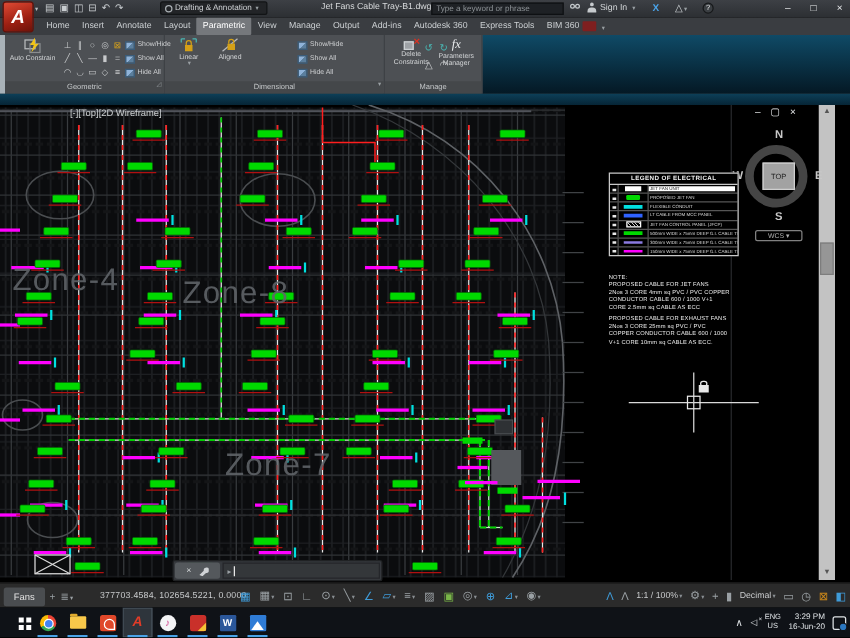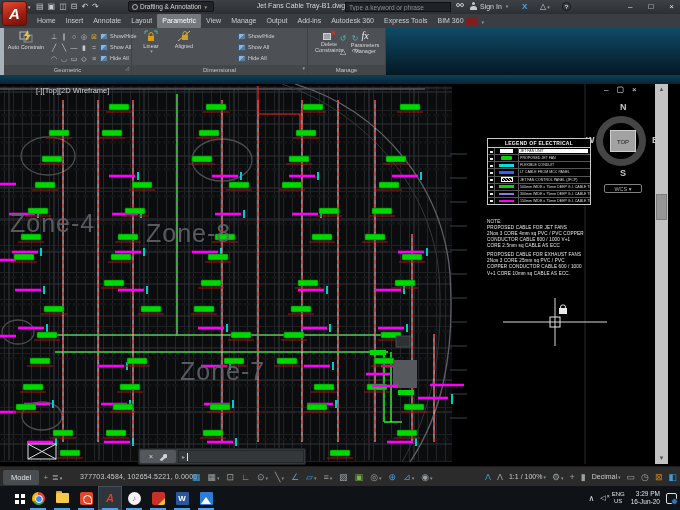--- a/index.html
+++ b/index.html
@@ -71,21 +71,21 @@
   .sh-ic{width:8px;height:7px;background:linear-gradient(135deg,#8fb3d9 0 50%,#5b7f9e 50%);
          border:1px solid #3a5c7a;flex:none;}
   .fx{font-family:"Liberation Serif",serif;font-style:italic;font-size:10px;color:#eceef0;height:12px;}
   .delc-ic{position:relative;width:12px;height:11px;}
   .delc-ic i{position:absolute;left:0;top:3px;width:8px;height:7px;background:#9ea2a6;border:1px solid #cdd1d4;}
   .delc-ic em{position:absolute;right:-1px;top:-2px;color:#e03020;font-weight:bold;font-size:9px;font-style:normal;}
 
   
   .drawing{position:absolute;left:0;top:84px;width:680px;height:382px;background:#000;overflow:hidden;}
   .drawing svg.cad{position:absolute;left:0;top:0;}
-  .vp-controls{position:absolute;left:0;top:2px;color:#cdd0d2;font-size:7.5px;z-index:5;padding-left:36px;}
+  .vp-controls{position:absolute;left:20px;top:2px;color:#cdd0d2;font-size:7.5px;z-index:5;padding-left:36px;}
   .vp-btns{position:absolute;left:604px;top:1px;z-index:6;display:flex;gap:8px;color:#e8eaec;font-size:8px;}
   .viewcube{position:absolute;left:586px;top:18px;width:74px;height:92px;z-index:5;}
   .vc-ring{position:absolute;left:10px;top:14px;width:50px;height:50px;border-radius:50%;
            border:7px solid rgba(125,125,125,.55);}
   .vc-face{position:absolute;left:24px;top:28px;width:26px;height:22px;background:#a2a2a2;
            border:1px solid #cfcfcf;color:#1c1c1c;font-size:6px;text-align:center;line-height:22px;}
   .vc-l{position:absolute;color:#c8c8c8;font-weight:bold;font-size:9px;}
   .wcs-pill{position:absolute;left:18px;top:82px;width:38px;height:9px;border:1px solid #808080;
             border-radius:2px;color:#b0b0b0;font-size:5.5px;text-align:center;line-height:8px;}
   .legend{position:absolute;left:487px;top:54px;width:104px;height:67px;border:1px solid #c9c9c9;
@@ -773,21 +773,21 @@
 
     <div class="vscroll">
       <div class="vs-arrow" style="top:0;">▲</div>
       <div class="vs-thumb"></div>
       <div class="vs-arrow" style="bottom:0;">▼</div>
     </div>
   </div>
 
   <div class="statusbar">
     <div class="sb-left">
-      <span class="model-tab">Model</span>
+      <span class="model-tab">Fans</span>
       <span class="sb-mini">+</span>
       <span class="sb-mini">≣<i class="wsdd" style="font-style:normal">▾</i></span>
     </div>
     <div class="sb-coords">377703.4584, 102654.5221, 0.0000</div>
     <div class="sb-icons">
         <span class="sic" style="color: rgb(63, 155, 216);">▦</span>
         <span class="sic" style="color: rgb(154, 160, 164);">▦<i class="dd">▾</i></span>
         <span class="sic" style="color: rgb(154, 160, 164);">⊡</span>
         <span class="sic" style="color: rgb(154, 160, 164);">∟</span>
         <span class="sic" style="color: rgb(154, 160, 164);">⊙<i class="dd">▾</i></span>

